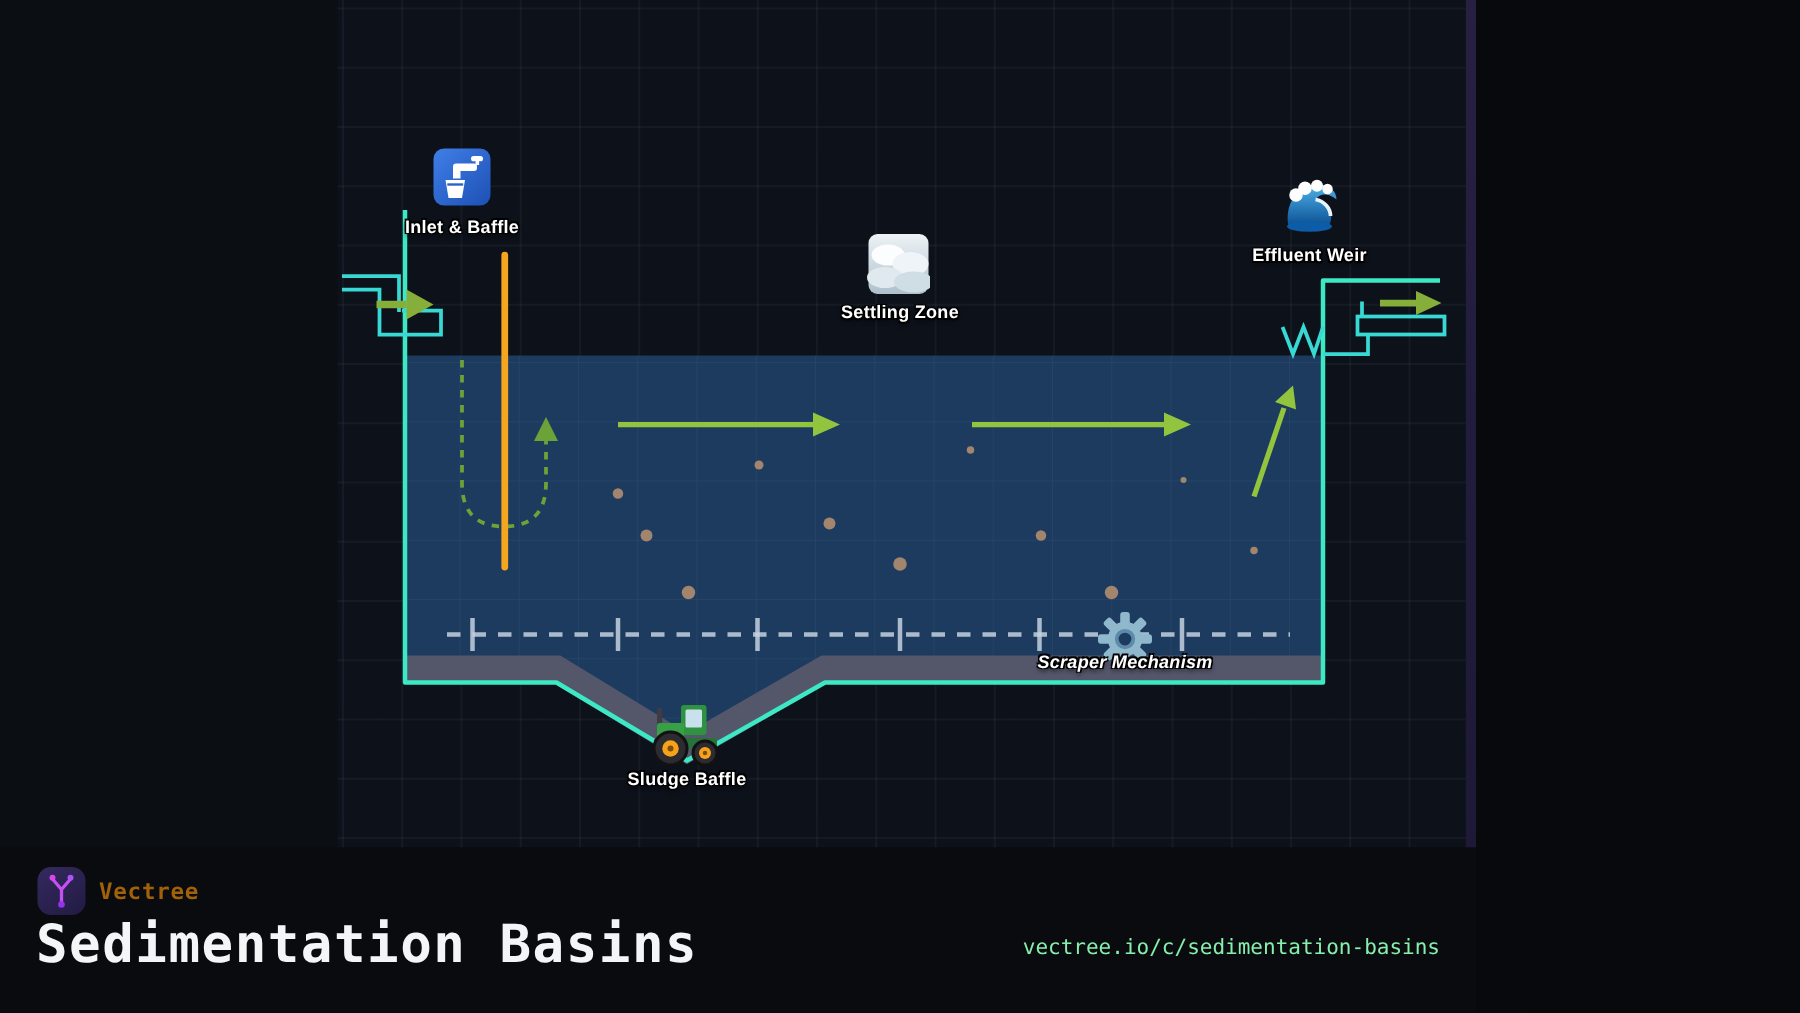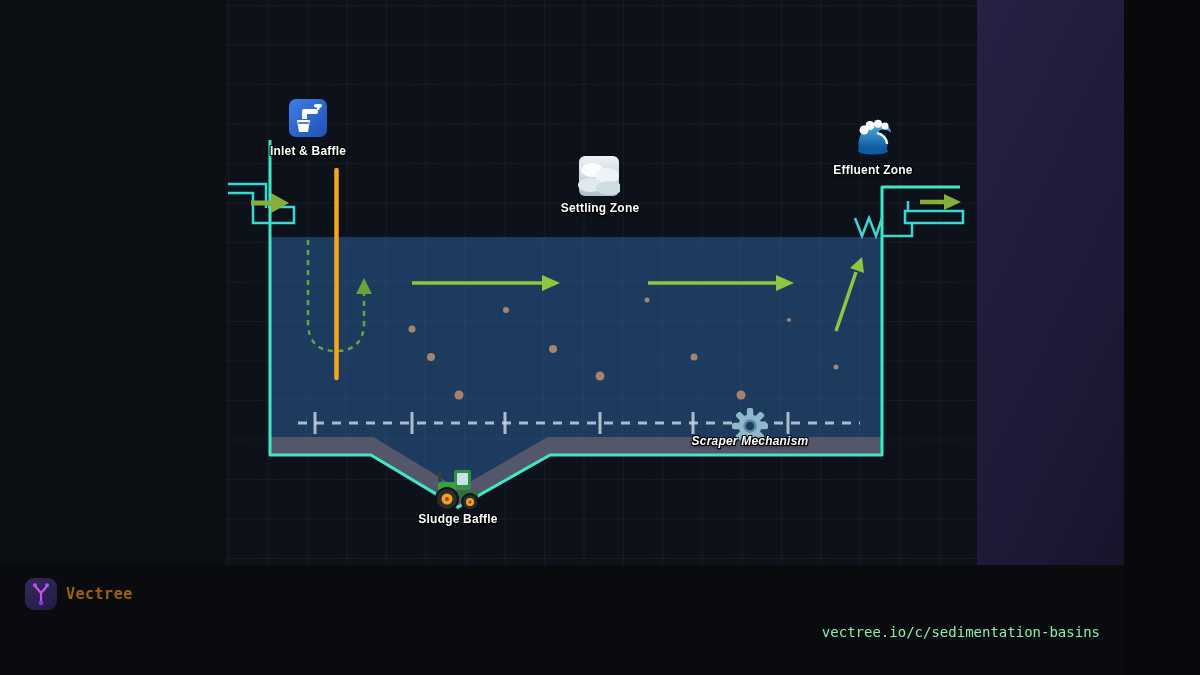--- a/index.html
+++ b/index.html
@@ -1,16 +1,16 @@
 <!DOCTYPE html>
 <html><head>
 <meta charset="utf-8">
 <style>
   html,body{margin:0;padding:0;background:#08090c;}
-  .stage{position:relative;width:1104px;height:675px;overflow:hidden;background:#0b0e13;font-family:"Liberation Sans",sans-serif;padding-left:20px;}
+  .stage{position:relative;width:984px;height:675px;overflow:hidden;background:#0b0e13;font-family:"Liberation Sans",sans-serif;}
   .canvas{position:absolute;left:225px;top:0;width:752px;height:565px;background-color:#0d1119;
     background-image:linear-gradient(rgba(150,180,210,0.06) 1px,transparent 1px),
                      linear-gradient(90deg,rgba(150,180,210,0.06) 1px,transparent 1px);
     background-size:39.5px 39.5px;background-position:3px 5px;}
   .right-panel{position:absolute;left:977px;top:0;width:223px;height:565px;
     background:linear-gradient(115deg,#272043 0%,#1e1936 55%,#151126 100%);}
   .diagram{position:absolute;left:0;top:0;}
   .icon{position:absolute;z-index:3;}
   .node-label{position:absolute;z-index:4;transform:translateX(-50%);white-space:nowrap;
     font:700 12px "Liberation Sans",sans-serif;color:#ffffff;letter-spacing:.2px;
@@ -181,29 +181,30 @@
     <circle cx="13" cy="31" r="11" fill="#2b2b30" stroke="#121215" stroke-width="2"></circle>
     <circle cx="13" cy="31" r="5.5" fill="#f6a21a"></circle>
     <circle cx="13" cy="31" r="2" fill="#7a4d10"></circle>
     <circle cx="36" cy="34" r="8" fill="#2b2b30" stroke="#121215" stroke-width="2"></circle>
     <circle cx="36" cy="34" r="4" fill="#f6a21a"></circle>
     <circle cx="36" cy="34" r="1.5" fill="#7a4d10"></circle>
   </svg>
 
   <div class="node-label" style="left:308px;top:144px;">Inlet &amp; Baffle</div>
   <div class="node-label" style="left:600px;top:201px;">Settling Zone</div>
-  <div class="node-label" style="left:873px;top:163px;">Effluent Zone</div>
+  <div class="node-label" style="left:873px;top:163px;">Effluent Weir</div>
   <div class="node-label" style="left:750px;top:434px;font-style:italic;">Scraper Mechanism</div>
   <div class="node-label" style="left:458px;top:512px;">Sludge Baffle</div>
 
   <div class="footer">
     <div class="logo">
       <svg width="32" height="32" viewBox="0 0 32 32">
         <path d="M16,25 V15 M16,15 L10,8 M16,15 L22,8" fill="none" stroke="#c44ff2" stroke-width="2.2" stroke-linecap="round"></path>
         <circle cx="10" cy="7.2" r="2" fill="#d946ef"></circle>
         <circle cx="22" cy="7.2" r="2" fill="#a855f7"></circle>
         <circle cx="16" cy="25" r="2.2" fill="#9333ea"></circle>
       </svg>
     </div>
     <div class="brand">Vectree</div>
   </div>
+  <div class="title">Sedimentation Basins</div>
   <div class="url">vectree.io/c/sedimentation-basins</div>
 </div>
 
 </body></html>

